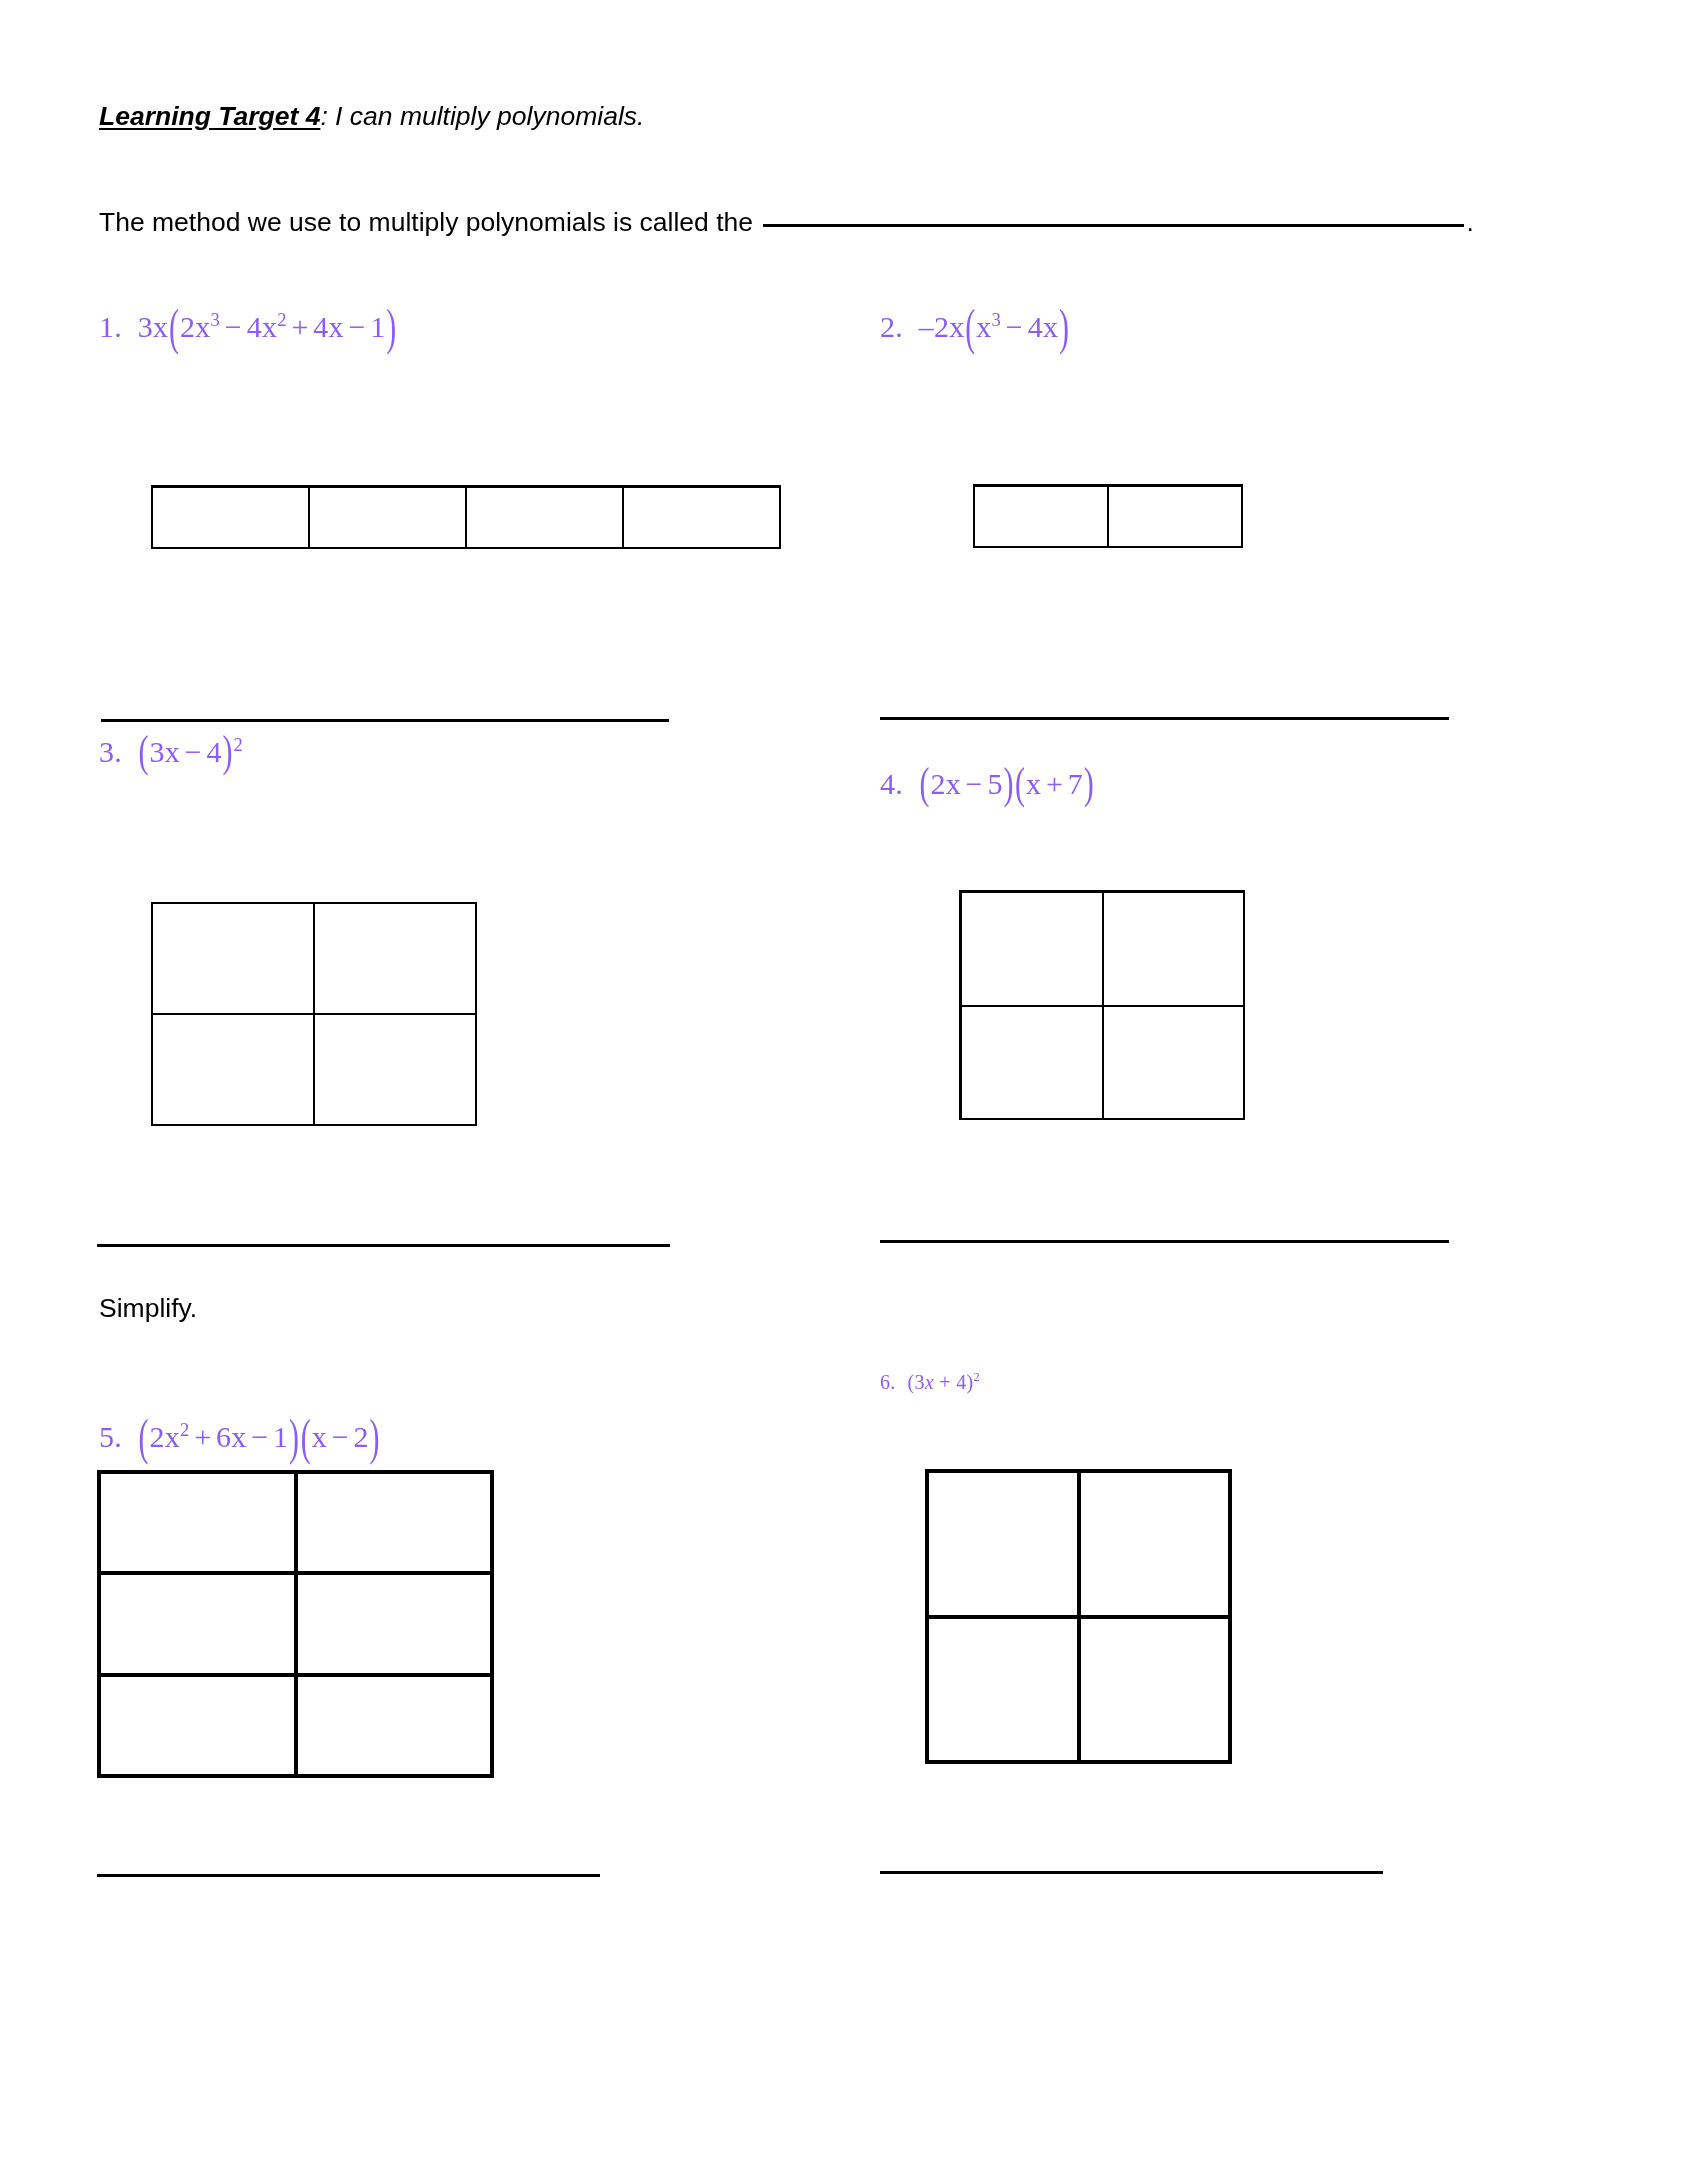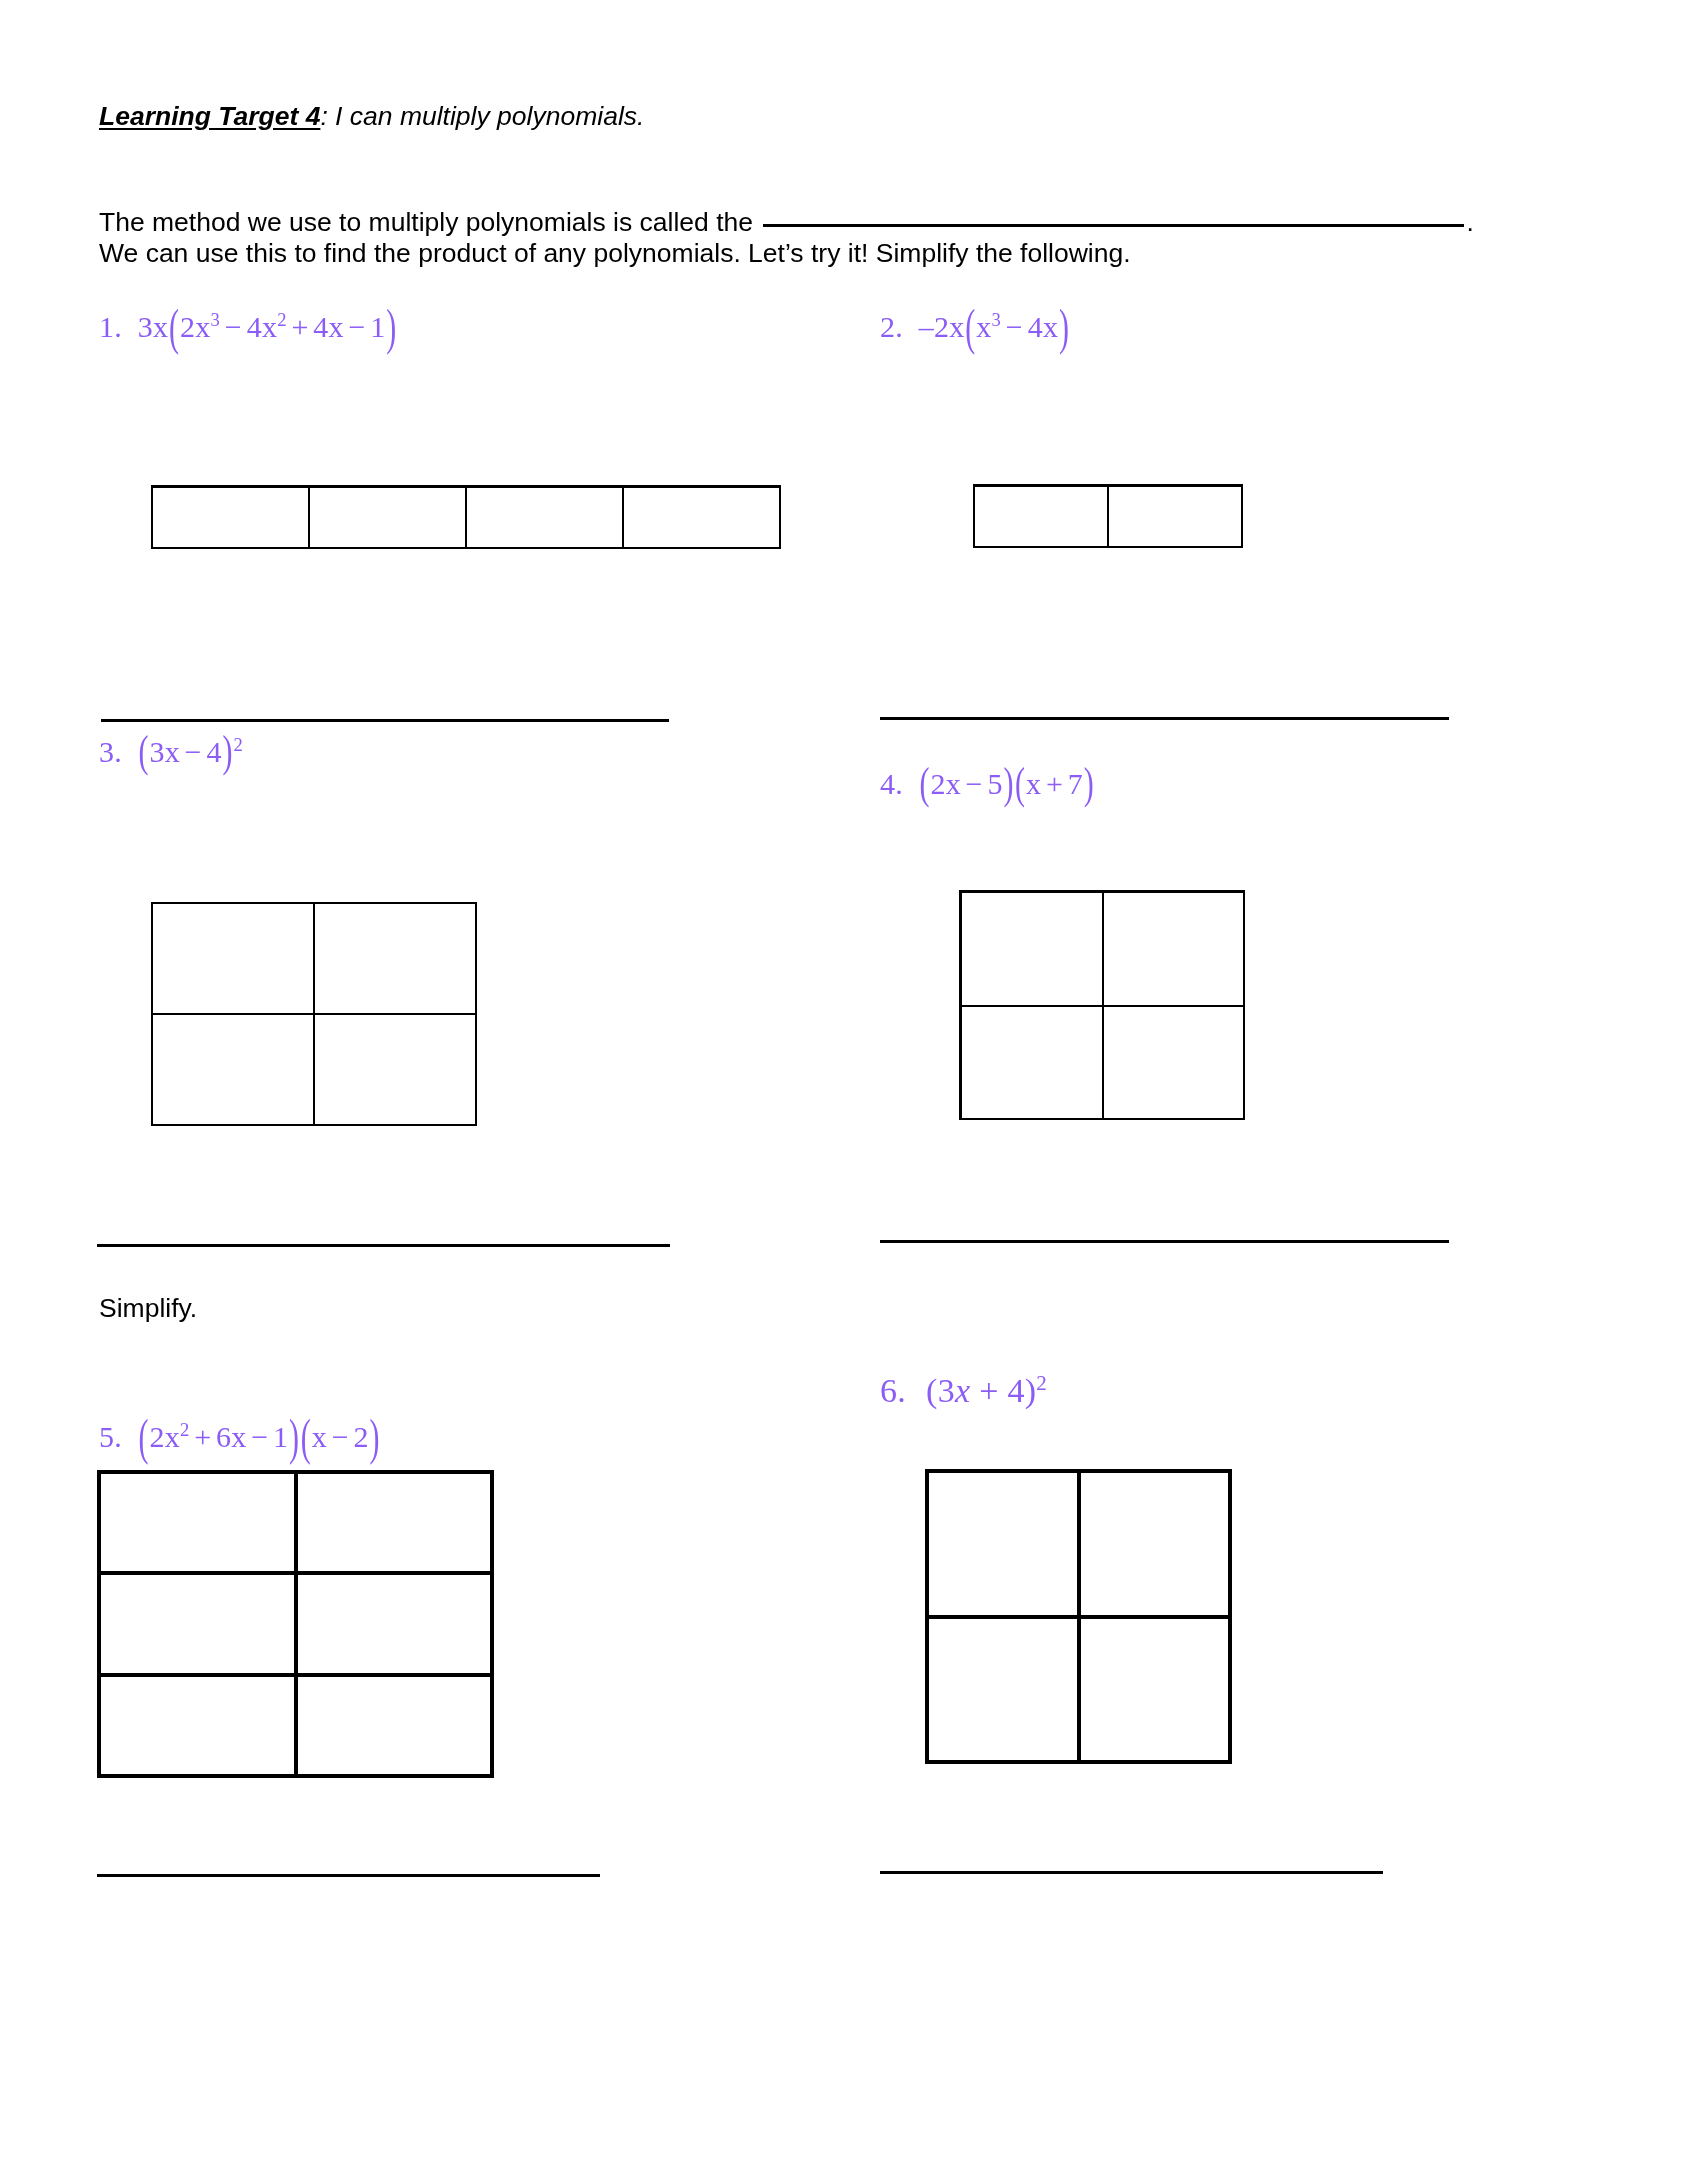--- a/index.html
+++ b/index.html
@@ -80,21 +80,21 @@
   }
   .paren-tall {
     display: inline-block;
     transform: scaleY(1.7);
     transform-origin: center;
     margin: 0 0.7px;
   }
   .op { margin: 0 4.6px; }
   .mathline.q6 {
     font-family: "DejaVu Serif", serif;
-    font-size: 34px;
+    font-size: 20px;
   }
   .mathline.q6 .ital {
     font-style: italic;
   }
 
   
   .grid {
     position: absolute;
     display: grid;
     box-sizing: border-box;
@@ -123,21 +123,20 @@
 
   <div class="prose lt-head" style="left:99px; top:101px;">
     <span class="lt-strong">Learning Target 4</span><span>: I can multiply polynomials.</span>
   </div>
 
   <div class="prose" style="left:99px; top:164px;margin-top:43px;">
     <span>The method we use to multiply polynomials is called the</span>
     <span class="inline-rule"></span><span>.</span>
   </div>
 
-  <div class="prose" style="left:99px; top:238px;">We can use this to find the product of any polynomials. Let’s try it! Simplify the following.</div>
 
   <div class="mathline" style="left:99px; top:310px;">
     <span class="num">1.</span>
     <span class="expr">
       &nbsp;3x<span class="paren-tall">(</span>2x<sup>3</sup><span class="op">−</span>4x<sup>2</sup><span class="op">+</span>4x<span class="op">−</span>1<span class="paren-tall">)</span>
     </span>
   </div>
 
   <div class="grid thin" style="left:151px; top:485px; width:630px; height:64px;
               grid-template-columns:repeat(4,1fr); grid-template-rows:1fr;

